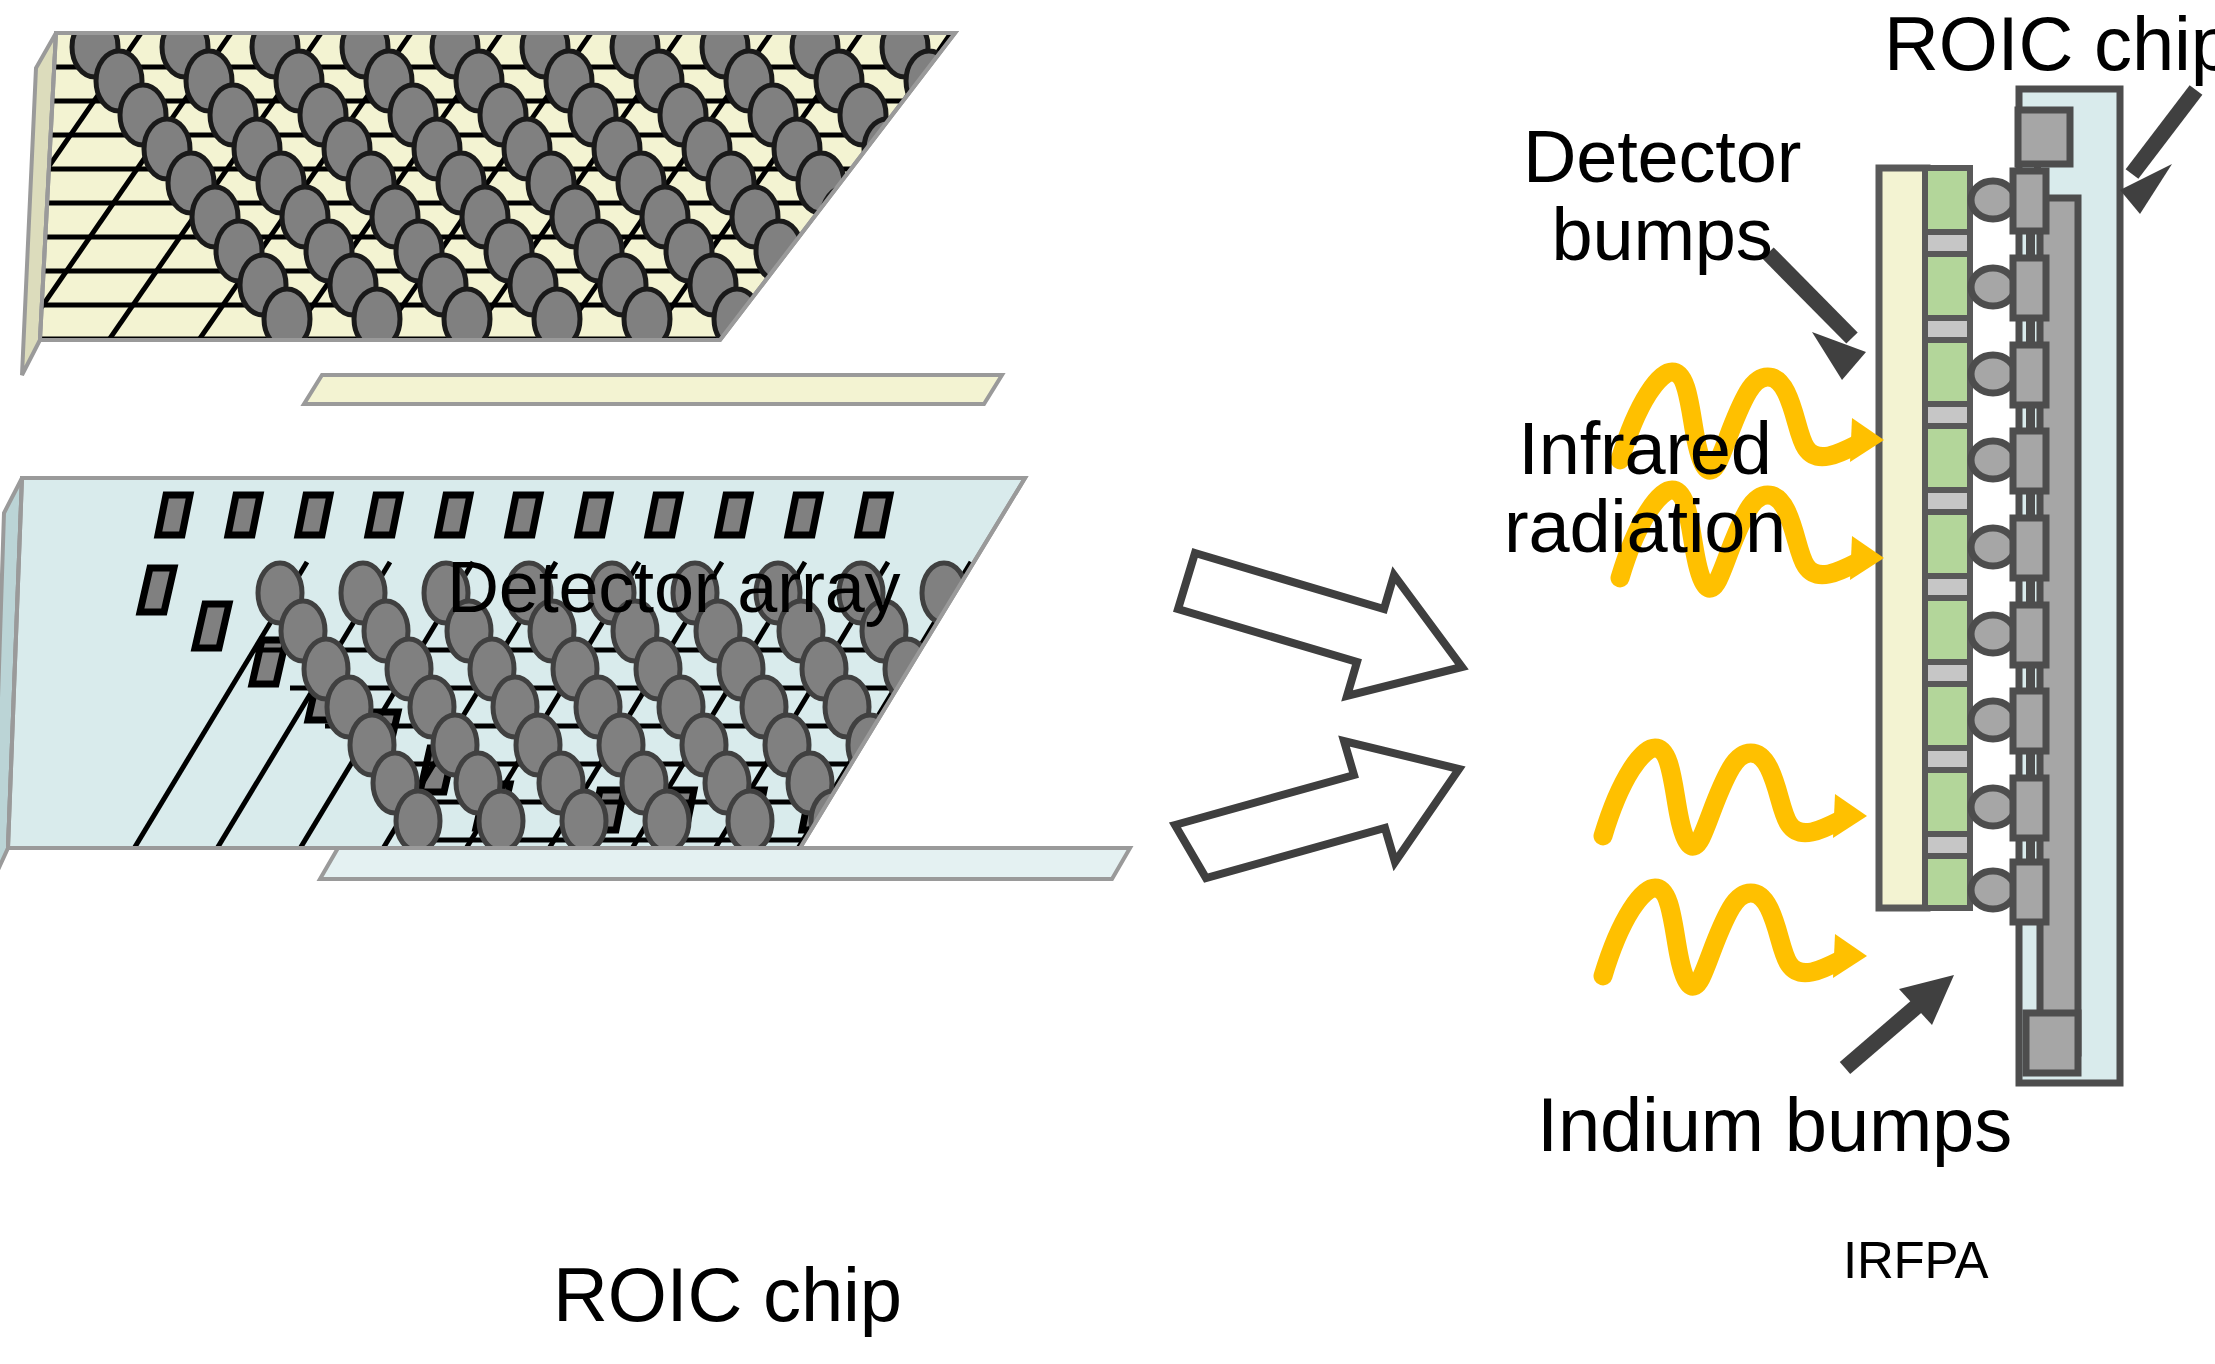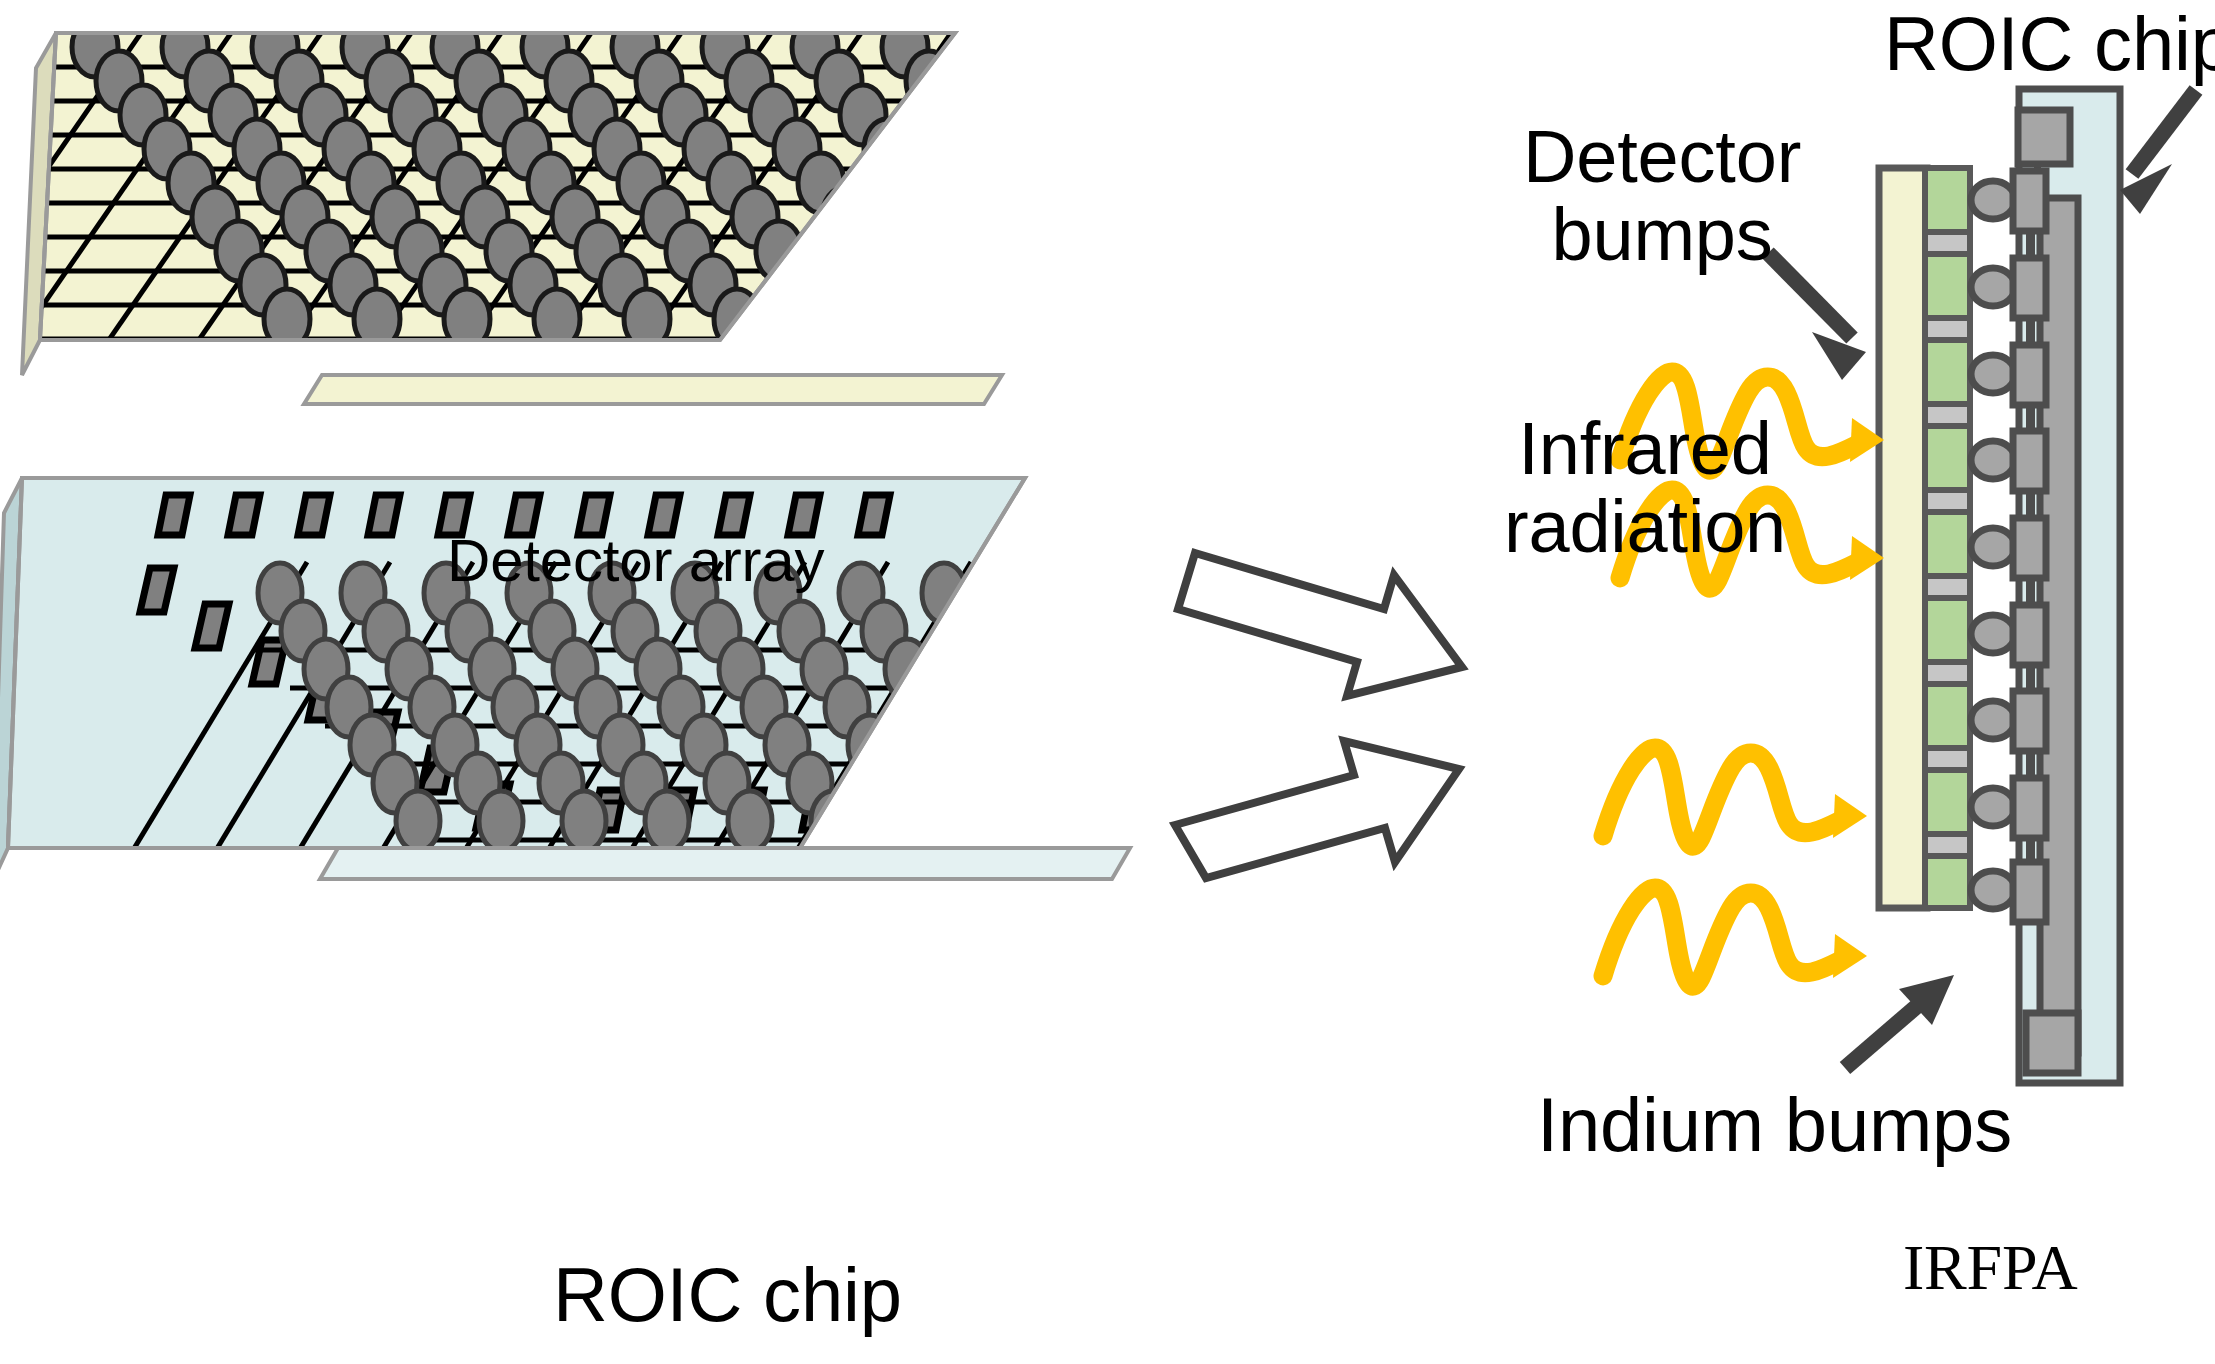--- a/index.html
+++ b/index.html
@@ -27,29 +27,29 @@
   }
   .lbl {
     position: absolute;
     color: #000000;
     font-family: "Liberation Sans", "DejaVu Sans", sans-serif;
     font-weight: 400;
     white-space: nowrap;
     line-height: 1.06;
     letter-spacing: -0.2px;
   }
-  #lbl-detector-array-plate { left: 447px; top: 529px; font-size: 60px; }
+  #lbl-detector-array-plate { left: 447px; top: 549px; font-size: 72px; }
   #lbl-roic-chip-plate      { left: 553px; top: 1255px; font-size: 76px; }
   #lbl-roic-chip-cross      { left: 1884px; top: 4px;  font-size: 76px; }
   #lbl-detector-array-cross { left: 1523px; top: 118px; font-size: 74px; text-align: center; }
   #lbl-detector-array-cross .l2 { display:block; }
   #lbl-infrared-radiation   { left: 1504px; top: 410px; font-size: 74px; text-align: center; }
   #lbl-infrared-radiation .l2 { display:block; }
   #lbl-indium-bumps         { left: 1537px; top: 1085px; font-size: 76px; }
-  #lbl-irfpa                { left: 1903px; top: 1234px; font-size: 64px; font-family: Liberation Serif, serif; }
+  #lbl-irfpa                { left: 1843px; top: 1234px; font-size: 51px; }
 </style>
 </head>
 <body>
 
 <div id="stage">
 
   <svg id="canvas" viewBox="0 0 2215 1364" xmlns="http://www.w3.org/2000/svg">
 
     <defs>
 

